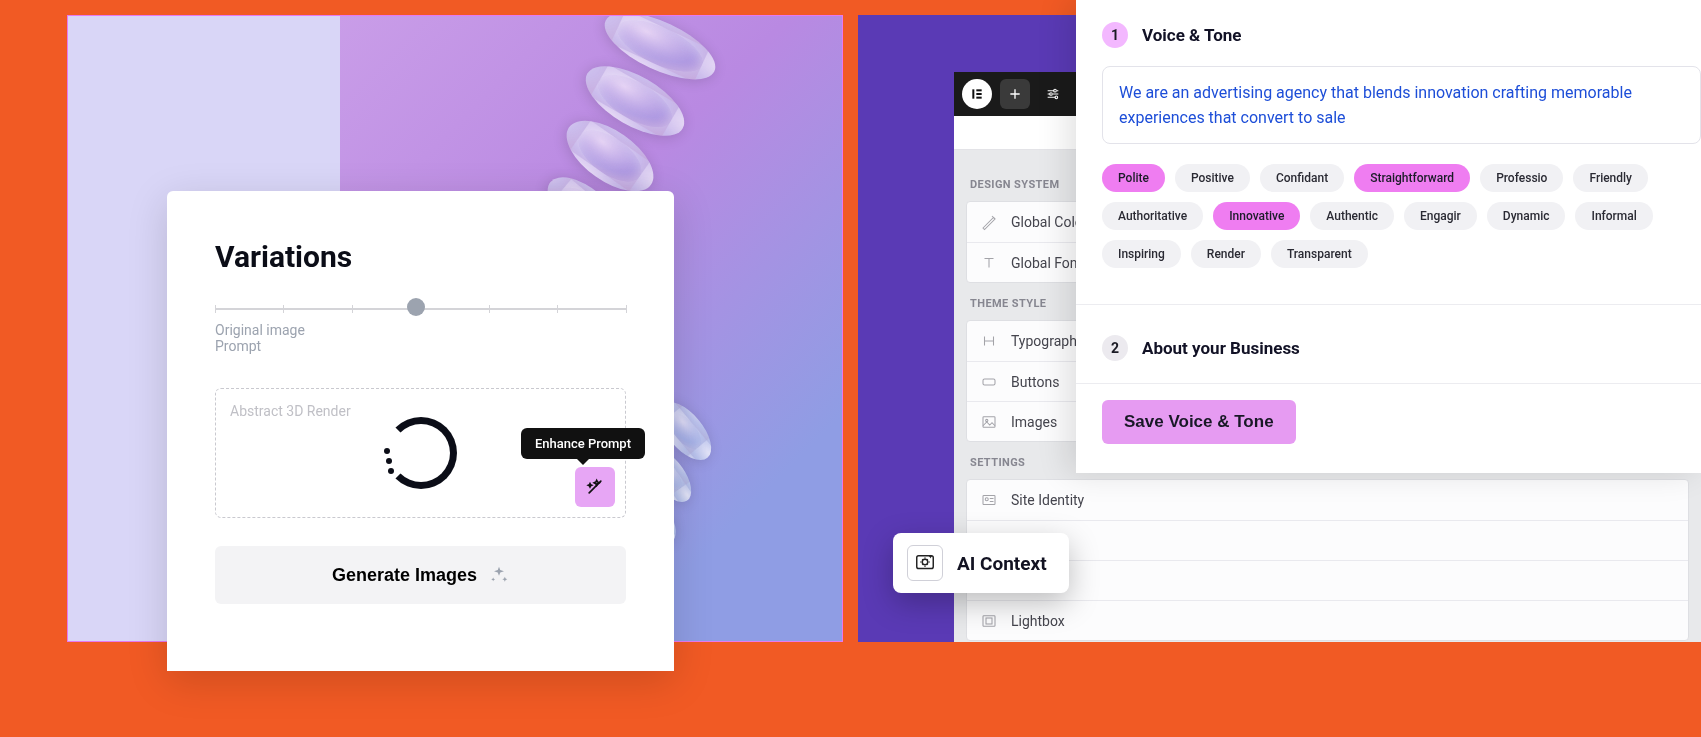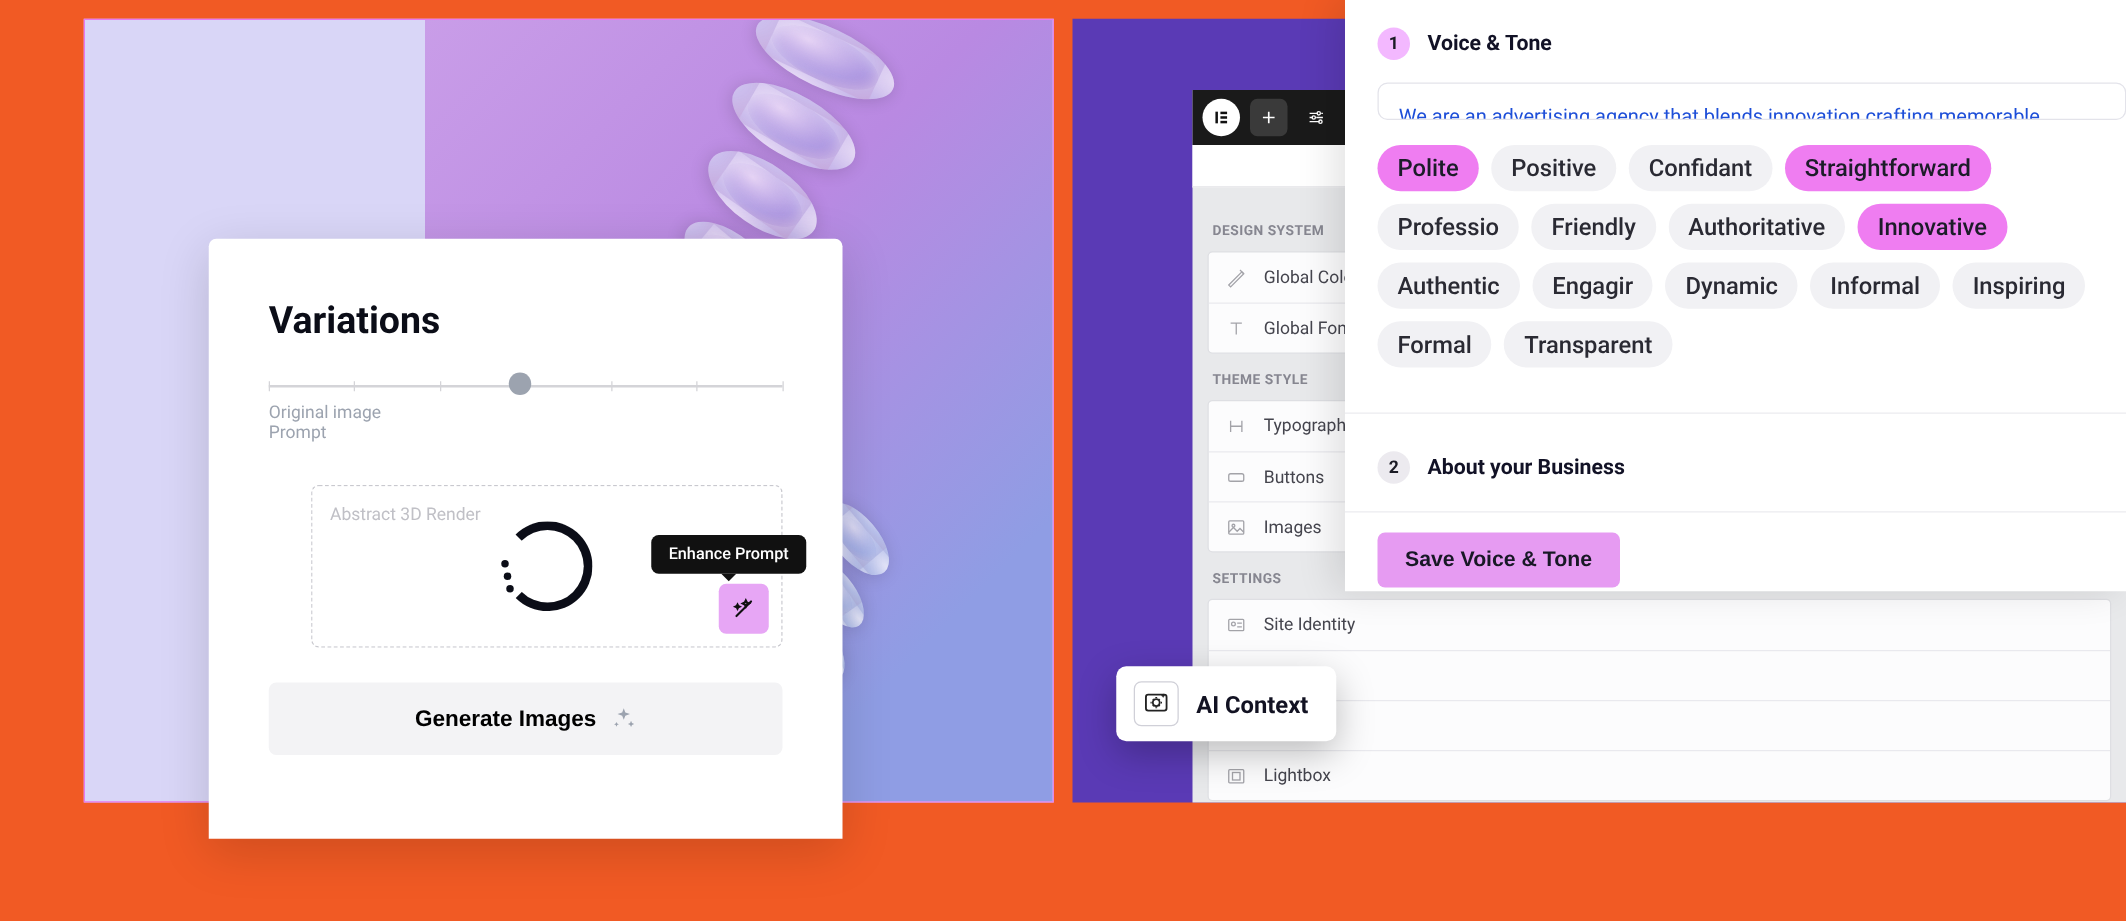--- a/index.html
+++ b/index.html
@@ -74,21 +74,20 @@
   }
   .slider-labels{display:flex;justify-content:space-between;font-size:14px;color:#9ca3af;margin-bottom:34px;flex-direction:column;}
 
   .prompt-box{
     position:relative;
     border:1px dashed #c9c9cf;
     border-radius:6px;
     height:130px;
     padding:12px 14px;
     margin-bottom:28px;
-    margin-left:34px;
   }
   .prompt-box .placeholder{font-size:14px;color:#c0c0c6;}
   .spinner{
     position:absolute;left:50%;top:50%;transform:translate(-50%,-50%);
     width:72px;height:72px;border:7px solid #0b0d17;border-left-color:transparent;
     border-radius:50%;
   }
   .spinner::after{
     content:"";position:absolute;left:-6px;top:34px;width:6px;height:6px;border-radius:50%;background:#0b0d17;
     box-shadow:-2px -10px 0 0 #0b0d17, 2px 10px 0 0 #0b0d17;
@@ -179,21 +178,21 @@
   }
   .vp-header h2{font-size:17px;font-weight:700;color:#121226;}
   .vp-textarea{
     border:1px solid #e3e3ea;border-radius:8px;padding:14px 16px;margin-right:0;
     height:78px;color:#1d4ed8;font-size:16px;line-height:1.55;margin-bottom:20px;
     overflow:hidden;
   }
   .chips{display:flex;flex-wrap:wrap;gap:10px 10px;margin-bottom:22px;}
   .chip{
     padding:7px 16px;border-radius:999px;background:#f1f1f4;color:#2a2a33;
-    font-size:19px;font-weight:500;white-space:nowrap;cursor:pointer;user-select:none;
+    font-size:12px;font-weight:500;white-space:nowrap;cursor:pointer;user-select:none;
   }
   .chip.active{background:#ef7df1;color:#1c1c29;}
   .vp-section{margin-top:6px;}
   .vp-section .sec-row{display:flex;align-items:center;gap:14px;padding:14px 0;}
   .vp-section .step-badge{background:#eceaef;}
   .vp-divider{height:1px;background:#ececf0;margin:8px 0 16px -26px;}
   .save-btn{
     align-self:flex-start;
     background:#e69bf2;color:#181826;font-size:17px;font-weight:700;
     border:none;border-radius:6px;padding:12px 22px;cursor:pointer;
@@ -403,21 +402,21 @@
       <div class="chip active">Straightforward</div>
       <div class="chip">Professio</div>
       <div class="chip">Friendly</div>
       <div class="chip">Authoritative</div>
       <div class="chip active">Innovative</div>
       <div class="chip">Authentic</div>
       <div class="chip">Engagir</div>
       <div class="chip">Dynamic</div>
       <div class="chip">Informal</div>
       <div class="chip">Inspiring</div>
-      <div class="chip">Formal</div>
+      <div class="chip">Render</div>
       <div class="chip">Transparent</div>
     </div>
 
   <div class="vp-section">
     <div class="vp-divider"></div>
     <div class="sec-row">
       <div class="step-badge">2</div>
       <h2 style="font-size:17px;font-weight:700;color:#121226;">About your Business</h2>
     </div>
     <div class="vp-divider"></div>

